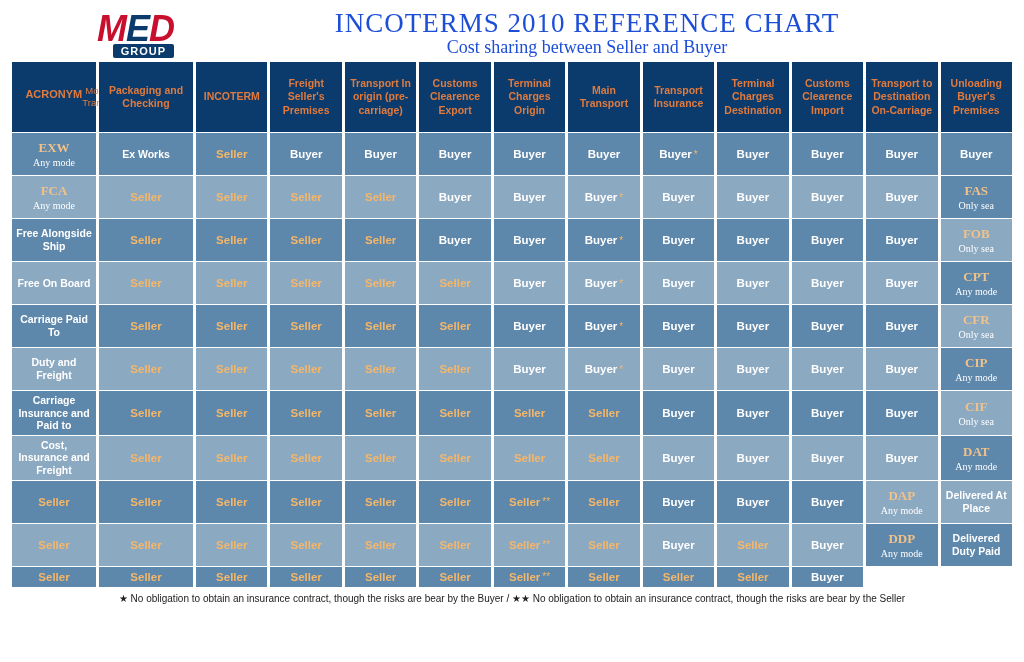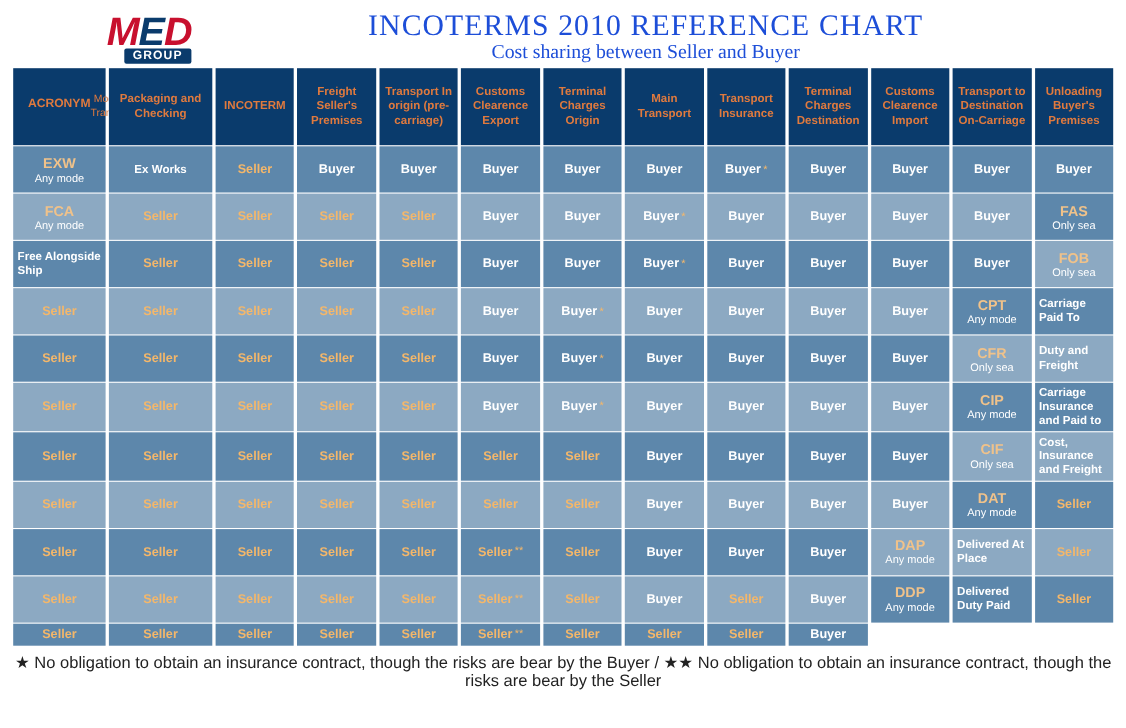--- a/index.html
+++ b/index.html
@@ -85,27 +85,29 @@
   .rowlabel {
     color: #fff;
     text-align: center;
     display: flex;
     flex-direction: column;
     justify-content: center;
     align-items: center;
     font-size: 10.5px;
     padding: 4px 2px;
     min-height: 42px;
+    font-family: Liberation Serif, serif;
   }
   .rowlabel .acr { font-weight: bold; font-size: 13px; color: #f0c28a; }
   .rowlabel .mode { font-size: 10px; margin-top:1px; }
   .incoterm-cell {
     color: #fff;
     font-size: 10.5px;
     font-weight: bold;
+    text-align: center;
     display:flex;
     align-items:center;
     justify-content:center;
     padding: 3px 4px;
     line-height:1.2;
   }
   .cell {
     text-align: center;
     font-size: 11.5px;
     font-weight: bold;
@@ -114,21 +116,21 @@
     justify-content:center;
     padding: 4px 2px;
   }
   .seller-text { color: #f4b76a; }
   .buyer-text  { color: #fff; }
   .star { color: #f4b76a; font-size: 10px; margin-left:2px; font-weight:normal;}
   
   .band0 { background: #5d87ab; }
   .band1 { background: #8ca9c2; }
   .footnote {
-    font-size: 15px;
+    font-size: 10px;
     text-align: center;
     color: #222;
     padding: 6px 12px 0 12px;
   }
 </style>
 </head>
 <body>
 
 <div class="header">
   <div class="logo">
@@ -273,20 +275,21 @@
     <div class="cell band0">
       <span class="buyer-text">Buyer</span>
     </div>
     <div class="cell band0">
       <span class="buyer-text">Buyer</span>
     </div>
     <div class="rowlabel band1">
       <span class="acr">FOB</span>
       <span class="mode">Only sea</span>
     </div>
+    <div class="incoterm-cell band1">Free On Board</div>
     <div class="cell band1">
       <span class="seller-text">Seller</span>
     </div>
     <div class="cell band1">
       <span class="seller-text">Seller</span>
     </div>
     <div class="cell band1">
       <span class="seller-text">Seller</span>
     </div>
     <div class="cell band1">

